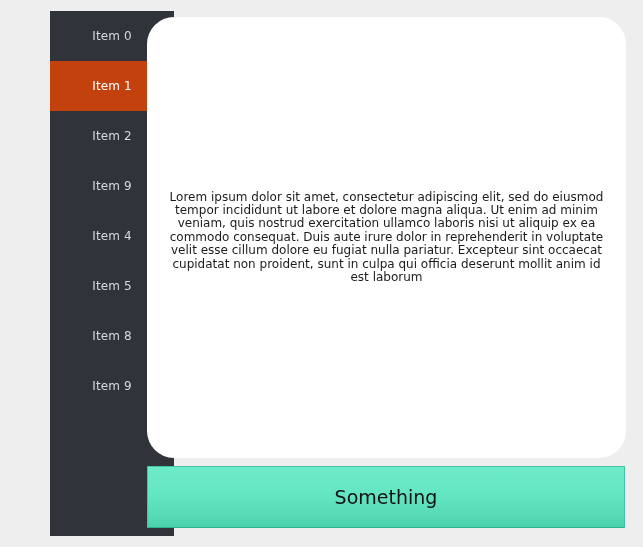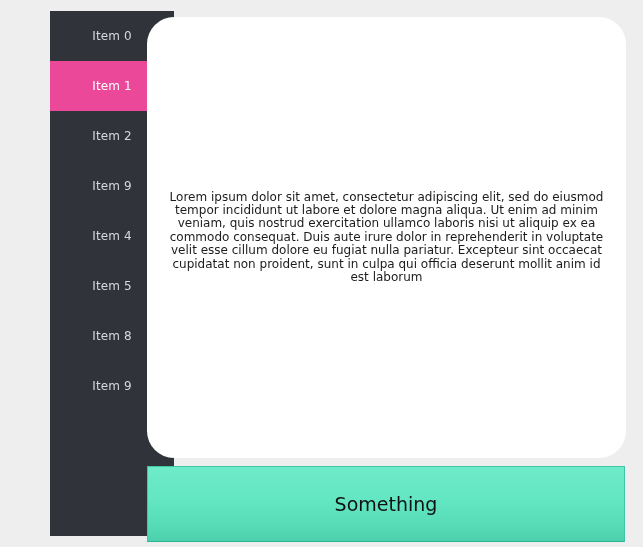--- a/index.html
+++ b/index.html
@@ -43,21 +43,21 @@
     justify-content: center;
     box-sizing: border-box;
     background: #30343a;
     color: #d6d9de;
     font-size: 12px;
     line-height: 1;
     letter-spacing: 0.1px;
     user-select: none;
   }
   .sidebar-item.selected {
-    background: #ec4899;
+    background: #c2410c;
     color: #ffffff;
   }
 
   
   #content-panel {
     position: absolute;
     left: 147px;
     top: 17px;
     width: 479px;
     height: 441px;
@@ -77,21 +77,21 @@
     margin: 0;
     padding: 0 2px;
   }
 
   
   #something-button {
     position: absolute;
     left: 147px;
     top: 466px;
     width: 478px;
-    height: 76px;
+    height: 62px;
     box-sizing: border-box;
     border: 1px solid #3fc6a4;
     border-bottom-color: #2bb392;
     background: linear-gradient(to bottom, #6febc9 0%, #63e6c2 45%, #55d9b4 85%, #4bd0ab 100%);
     display: flex;
     align-items: center;
     justify-content: center;
     color: #111111;
     font-size: 19px;
     line-height: 1;

